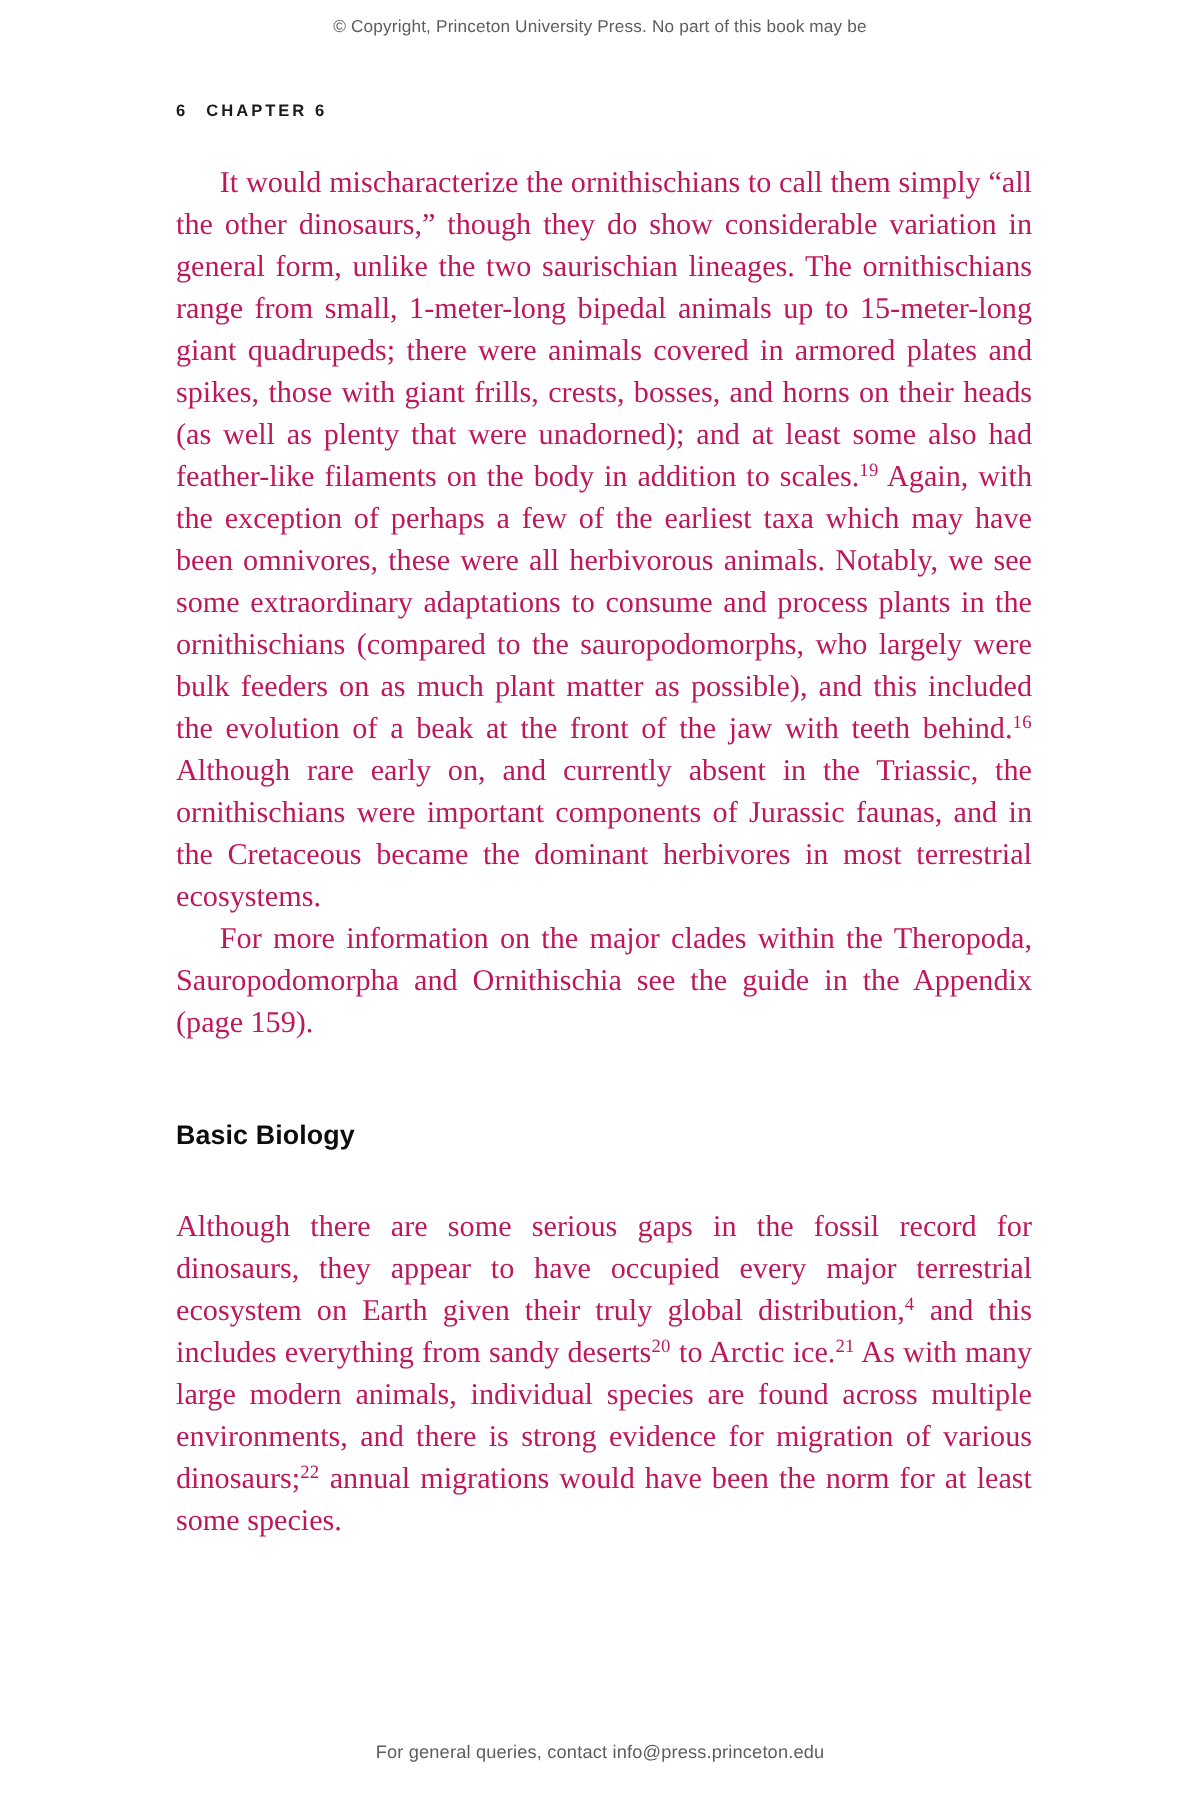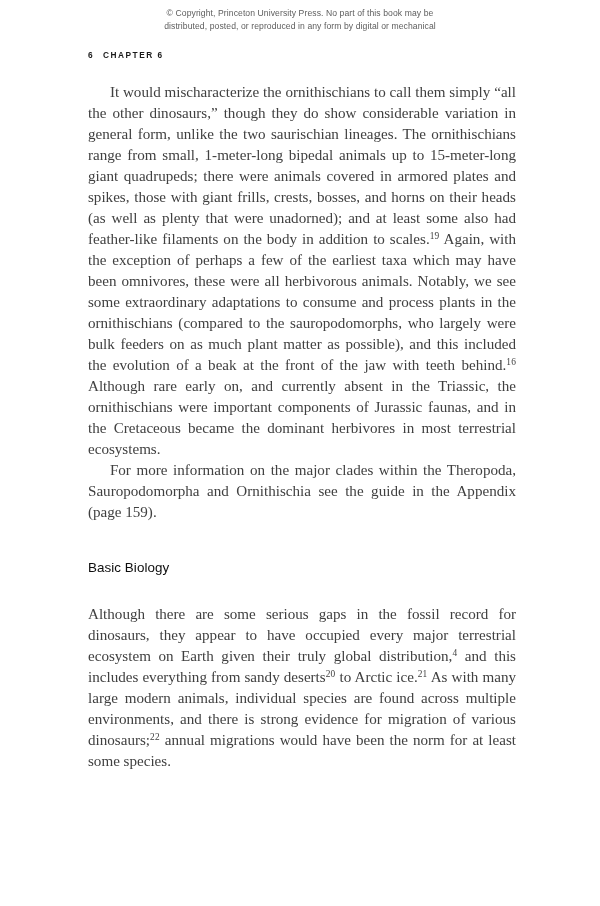--- a/index.html
+++ b/index.html
@@ -50,41 +50,41 @@
     position: absolute;
     left: 88px;
     top: 82px;
     width: 428px;
   }
   p.para {
     margin: 0;
     font-family: "Liberation Serif", "DejaVu Serif", serif;
     font-size: 15.1px;
     line-height: 21.0px;
-    color: #404040;
+    color: #be185d;
     text-align: justify;
     text-indent: 0;
     hyphens: none;
     -webkit-hyphens: none;
     word-spacing: -0.004em;
   }
   p.para.indent { text-indent: 1.45em; }
   p.para + p.para { margin-top: 0; }
 
   sup.fn {
     font-size: 0.62em;
     vertical-align: 0.52em;
     line-height: 0;
     letter-spacing: 0.02em;
   }
 
   
   .section-heading {
     font-family: "Liberation Sans", sans-serif;
-    font-weight: normal;
+    font-weight: bold;
     font-size: 13.4px;
     line-height: 18px;
     color: #0d0d0d;
     letter-spacing: 0.005em;
     margin: 0;
   }
   .gap-before-heading { height: 36px; }
   .gap-after-heading  { height: 27px; }
 
   
@@ -100,21 +100,20 @@
     letter-spacing: 0.01em;
   }
 </style>
 </head>
 <body>
 
 <div class="page">
 
   <div class="copyright-block">
     <span class="cline">© Copyright, Princeton University Press. No part of this book may be</span>
-    <span class="cline">distributed, posted, or reproduced in any form by digital or mechanical</span>
   </div>
 
   <div class="running-head">
     <span class="folio">6</span><span>CHAPTER 6</span>
   </div>
 
   <div class="body-column">
 
     <p class="para indent"><span>It would mischaracterize the ornithischians to call them simply “all the other dinosaurs,” though they do show considerable variation in general form, unlike the two saurischian lineages. The ornithischians range from small, 1-meter-long bipedal animals up to 15-meter-long giant quadrupeds; there were animals covered in armored plates and spikes, those with giant frills, crests, bosses, and horns on their heads (as well as plenty that were unadorned); and at least some also had feather-like filaments on the body in addition to scales.</span><sup class="fn">19</sup><span> Again, with the exception of perhaps a few of the earliest taxa which may have been omnivores, these were all herbivorous animals. Notably, we see some extraordinary adaptations to consume and process plants in the ornithischians (compared to the sauropodomorphs, who largely were bulk feeders on as much plant matter as possible), and this included the evolution of a beak at the front of the jaw with teeth behind.</span><sup class="fn">16</sup><span> Although rare early on, and currently absent in the Triassic, the ornithischians were important components of Jurassic faunas, and in the Cretaceous became the dominant herbivores in most terrestrial ecosystems.</span></p>
 
@@ -124,14 +123,15 @@
 
     <h2 class="section-heading">Basic Biology</h2>
 
     <div class="gap-after-heading"></div>
 
     <p class="para"><span>Although there are some serious gaps in the fossil record for dinosaurs, they appear to have occupied every major terrestrial ecosystem on Earth given their truly global distribution,</span><sup class="fn">4</sup><span> and this includes everything from sandy deserts</span><sup class="fn">20</sup><span> to Arctic ice.</span><sup class="fn">21</sup><span> As with many large modern animals, individual species are found across multiple environments, and there is strong evidence for migration of various dinosaurs;</span><sup class="fn">22</sup><span> annual migrations would have been the norm for at least some species.</span></p>
 
 
   </div>
 
+  <div class="page-footer">For general queries, contact info@press.princeton.edu</div>
 
 </div>
 
 </body></html>

